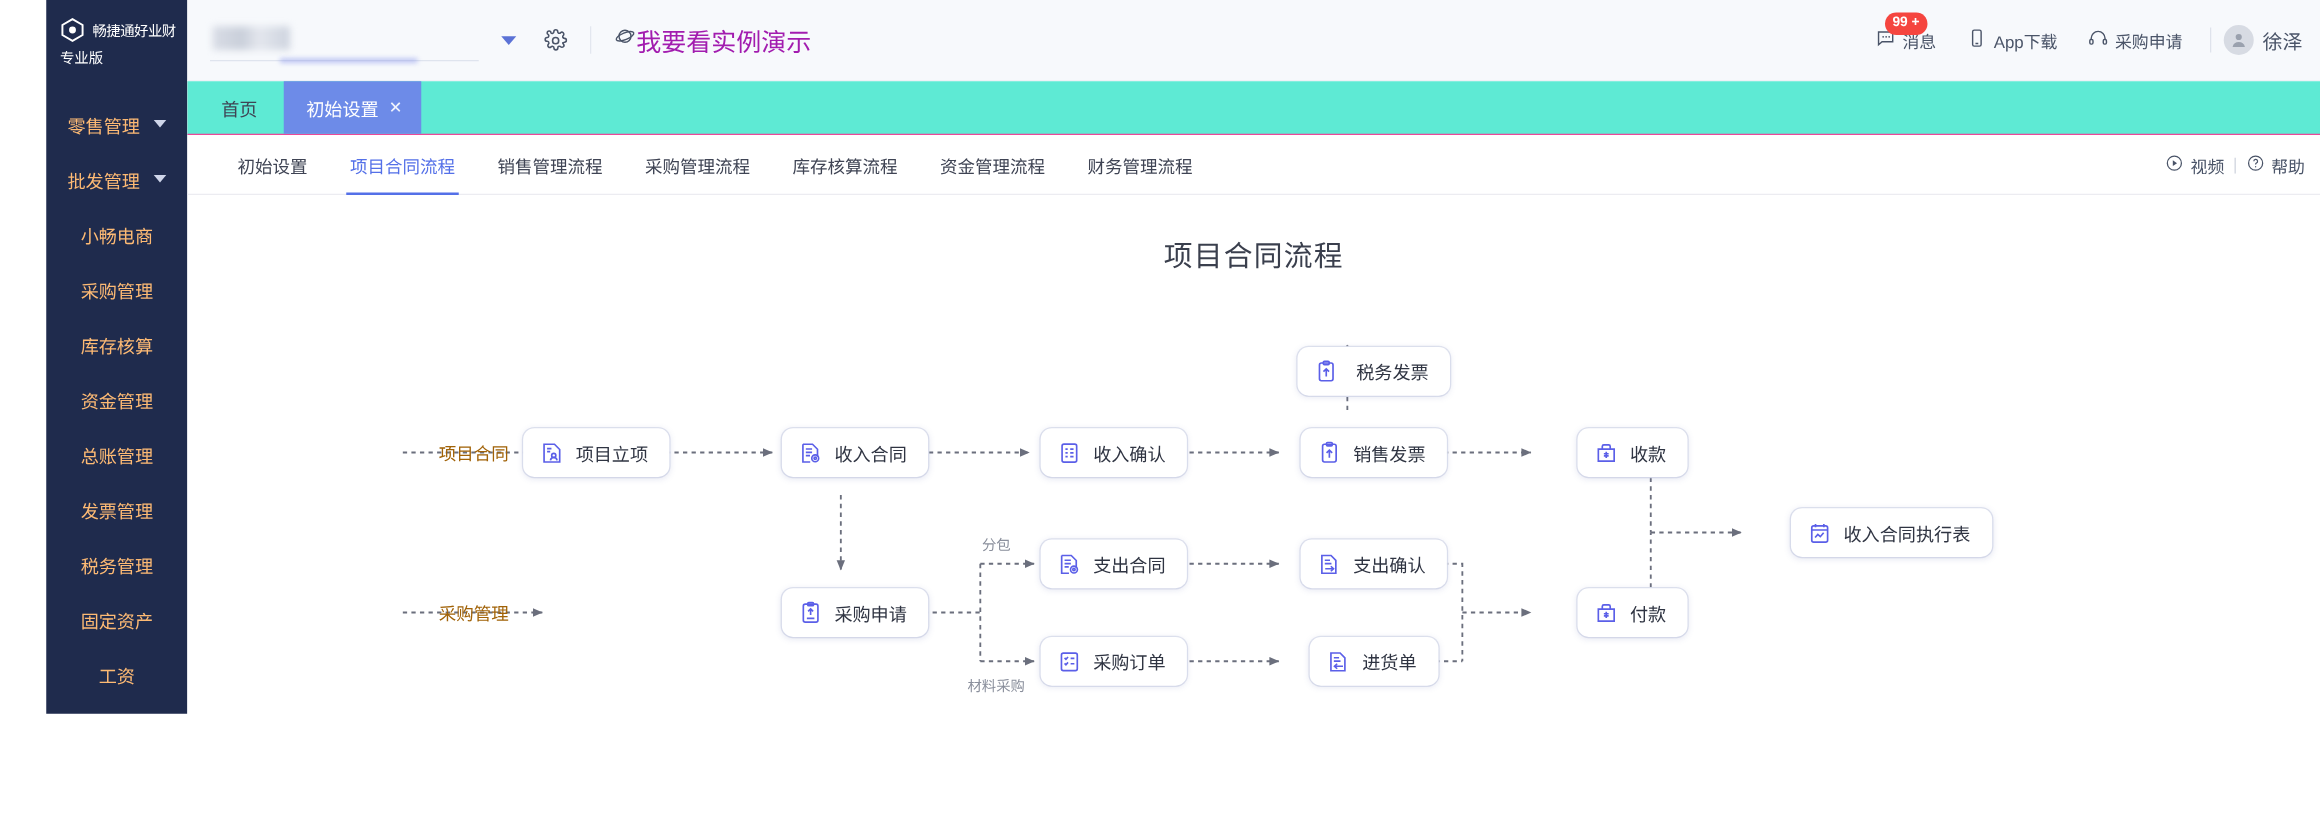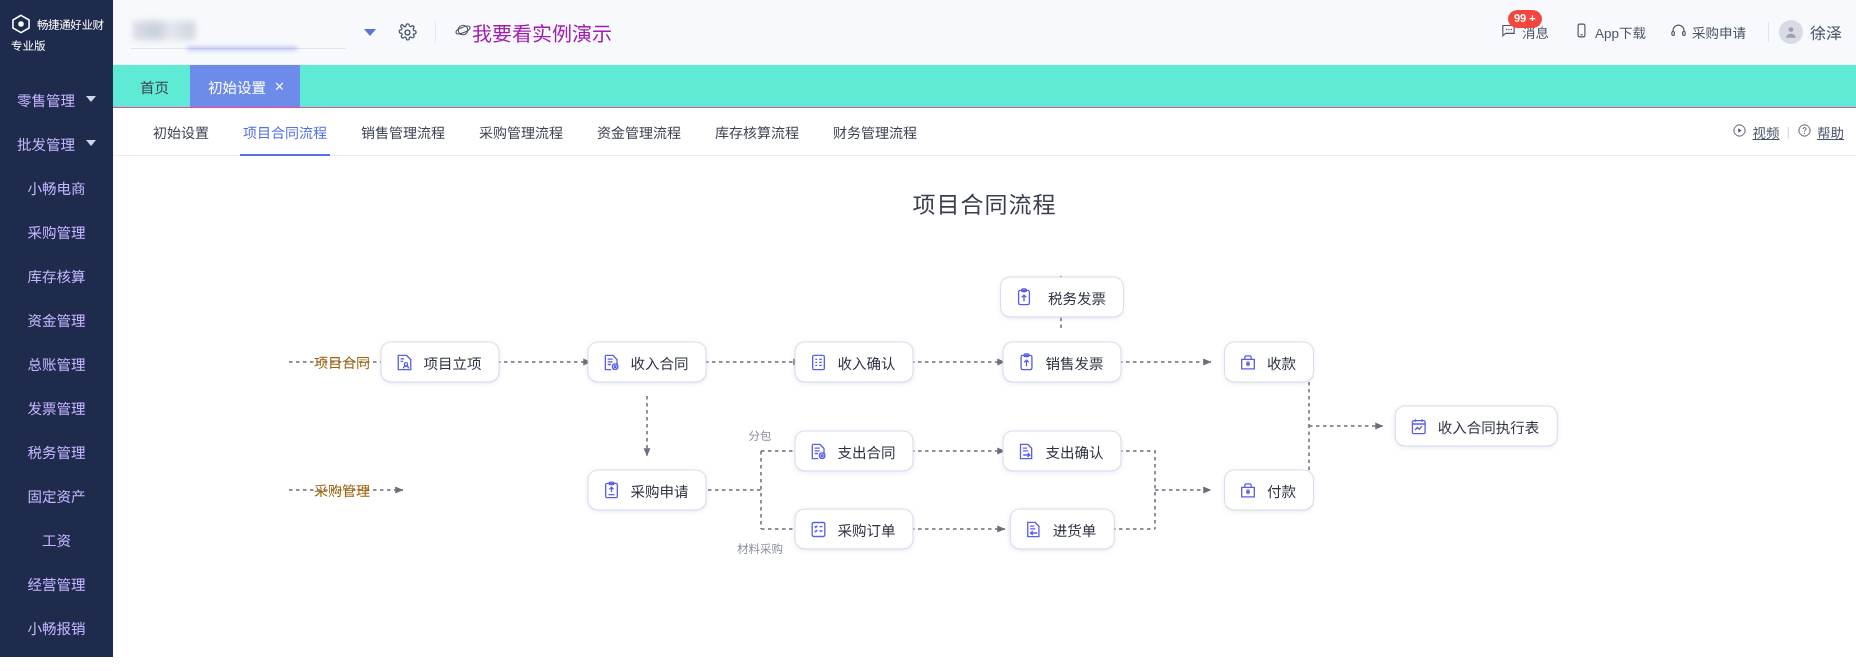--- a/index.html
+++ b/index.html
@@ -5,36 +5,36 @@
   * { box-sizing: border-box; margin: 0; padding: 0; }
   html, body {
     width: 1856px; height: 671px; overflow: hidden;
     font-family: "Liberation Sans", "DejaVu Sans", sans-serif;
     background: #ffffff;
   }
   #app { position: relative; width: 1856px; height: 671px; display: flex; }
 
   
   .sidebar {
-    width: 113px; height: 657px; background: #1f2b4d;
-    display: flex; flex-direction: column; flex: 0 0 113px;
+    width: 113px; height: 571px; background: #1f2b4d;
+    display: flex; flex-direction: column; flex: 0 0 113px; margin-left: 37px;
   }
   .brand {
     height: 65px; display: flex; flex-direction: column;
     justify-content: center; padding-left: 10px; color: #fff;
   }
   .brand-row { display: flex; align-items: center; gap: 5px; }
   .brand-mark { width: 22px; height: 22px; flex: 0 0 22px; }
   .brand-name { font-size: 11.5px; letter-spacing: -.4px; white-space: nowrap; color: #fff; }
   .brand-sub { font-size: 11.5px; color: #fff; margin-top: 2px; padding-left: 1px; }
 
   .nav { flex: 1; overflow: hidden; padding-top: 12px; }
   .nav-item {
     height: 44px; display: flex; align-items: center; justify-content: center;
-    gap: 11px; color: #c4b5fd; font-size: 14.5px; cursor: pointer;
+    gap: 11px; color: #fdba74; font-size: 14.5px; cursor: pointer;
   }
   .caret-down {
     width: 0; height: 0; border-left: 5px solid transparent;
     border-right: 5px solid transparent; border-top: 6px solid #cfd6ea;
     display: inline-block;
   }
 
   
   .right { flex: 1; display: flex; flex-direction: column; min-width: 0; background:#fff; }
 
@@ -109,21 +109,21 @@
   .subnav-item {
     font-size: 14px; color: #3f4454; padding: 0 17px; height: 48px;
     display: flex; align-items: center; cursor: pointer; position: relative; white-space: nowrap;
   }
   .subnav-item.active { color: #5470e8; }
   .subnav-item.active::after {
     content: ""; position: absolute; left: 14px; right: 14px; bottom: 0;
     height: 2px; background: #5470e8;
   }
   .subnav-spacer { flex: 1; }
-  .subnav-right { display: flex; align-items: center; gap: 7px; color: #4a5468; font-size: 13.5px; text-decoration: underline; }
+  .subnav-right { display: flex; align-items: center; gap: 7px; color: #4a5468; font-size: 13.5px; }
   .subnav-right .lnk { display: flex; align-items: center; gap: 5px; cursor: pointer; }
   .pipe { color: #d4d8e1; }
 
   
   .canvas { flex: 1; position: relative; background: #fff; overflow: hidden; }
   .chart-title {
     position: absolute; left: 0; right: 0; top: 30px; text-align: center;
     font-size: 23px; color: #3a3f4d; letter-spacing: 1px;
   }
   #flow-svg { position: absolute; inset: 0; width: 100%; height: 100%; }
@@ -293,22 +293,22 @@
         <span>初始设置</span>
         <span class="tab-close">✕</span>
       </div>
     </div>
 
     <nav class="subnav">
       <div class="subnav-item">初始设置</div>
       <div class="subnav-item active">项目合同流程</div>
       <div class="subnav-item">销售管理流程</div>
       <div class="subnav-item">采购管理流程</div>
+      <div class="subnav-item">库存核算流程</div>
       <div class="subnav-item">资金管理流程</div>
-      <div class="subnav-item">库存核算流程</div>
       <div class="subnav-item">财务管理流程</div>
       <div class="subnav-spacer"></div>
       <div class="subnav-right">
         <span class="lnk">
           <span>
             <svg viewBox="0 0 24 24" width="15" height="15" fill="none" stroke="#4a5468" stroke-width="1.6">
               <circle cx="12" cy="12" r="9"></circle>
               <path d="M10 8.4l5.4 3.6L10 15.6z" fill="#4a5468" stroke="none"></path>
             </svg>
           </span>

